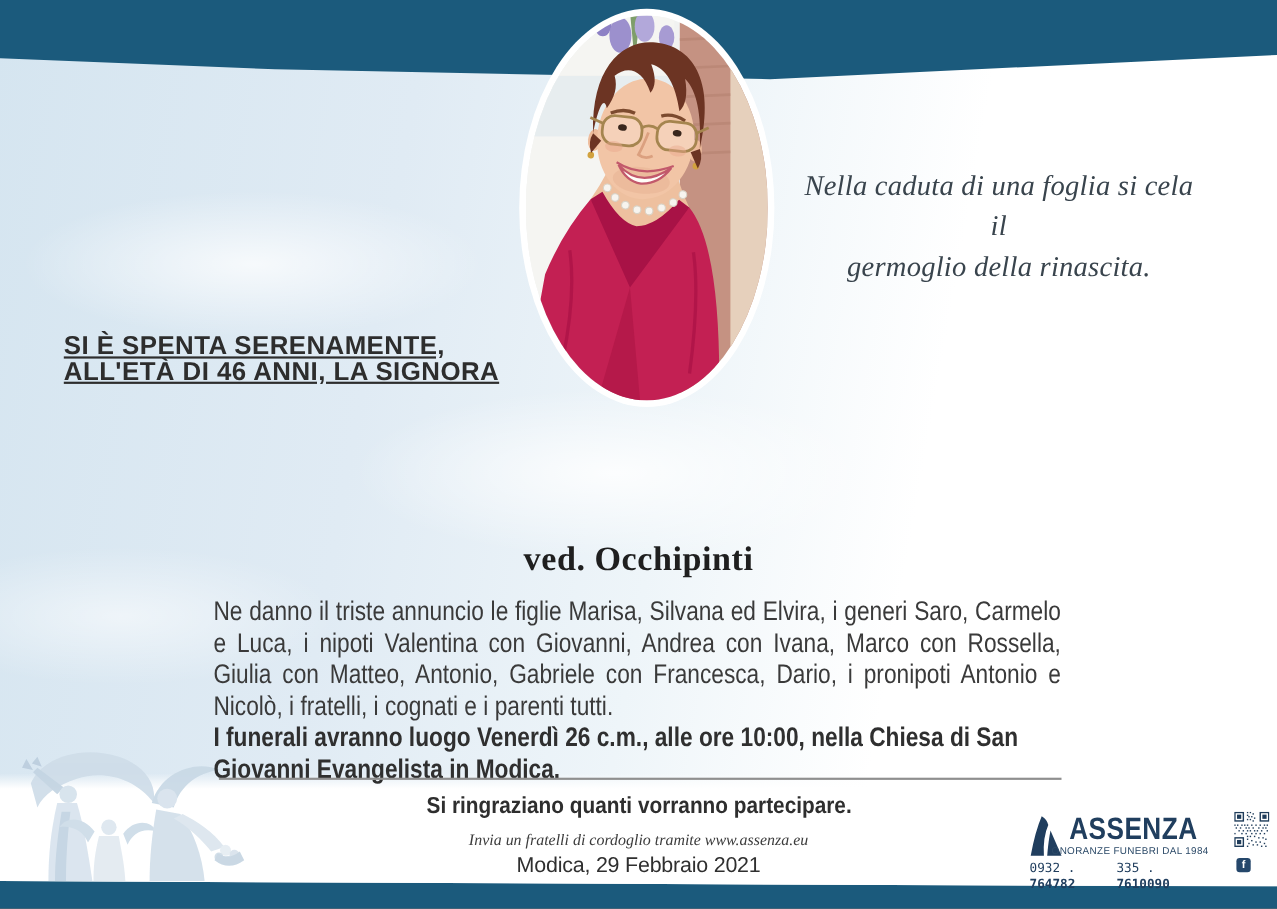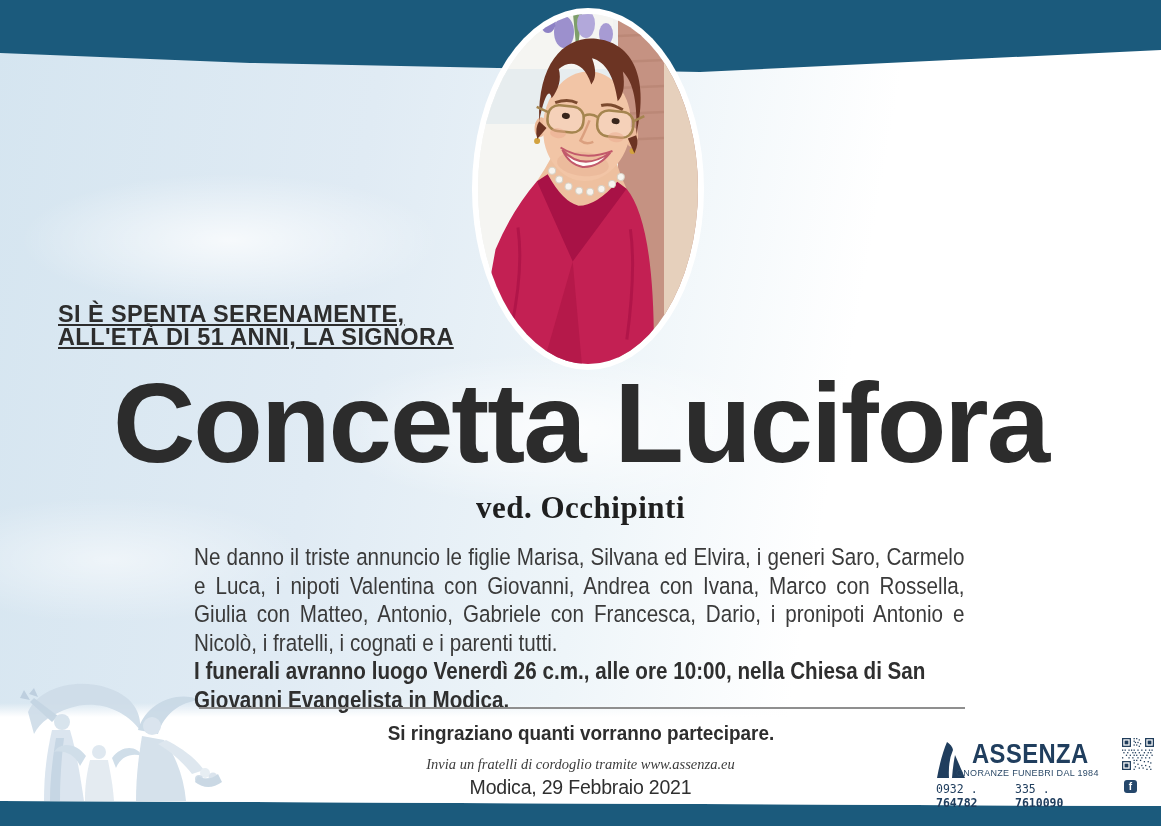--- a/index.html
+++ b/index.html
@@ -191,27 +191,30 @@
             <circle cx="116" cy="177" r="3.5"></circle>
               <circle cx="127" cy="173" r="3.5"></circle>
             <circle cx="137" cy="167" r="3.5"></circle>
               <circle cx="145" cy="159" r="3.5"></circle>
           </g>
         </g>
       </svg>
     </div>
   </div>
 
+  <div class="quote">
+    <span>Nella caduta di una foglia si cela il</span><br>
+    <span>germoglio della rinascita.</span>
+  </div>
 
   <div class="intro">
     <span>SI È SPENTA SERENAMENTE,</span><br>
-    <span>ALL'ETÀ DI 51 ANNI, LA SIGNORA</span>
-  </div>
-
-  <div class="title">Concetta Lucifora</div>
+    <span>ALL'ETÀ DI 46 ANNI, LA SIGNORA</span>
+  </div>
+
   <div class="subtitle">ved. Occhipinti</div>
 
   <div class="bodycol">
     <p class="announce">Ne danno il triste annuncio le figlie Marisa, Silvana ed Elvira, i generi Saro, Carmelo e Luca, i nipoti Valentina con Giovanni, Andrea con Ivana, Marco con Rossella, Giulia con Matteo, Antonio, Gabriele con Francesca, Dario, i pronipoti Antonio e Nicolò, i fratelli, i cognati e i parenti tutti.</p>
     <p class="funeral">I funerali avranno luogo Venerdì 26 c.m., alle ore 10:00, nella Chiesa di San Giovanni Evangelista in Modica.</p>
   </div>
 
   <div class="divider"></div>
 
   <div class="thanks">Si ringraziano quanti vorranno partecipare.</div>

